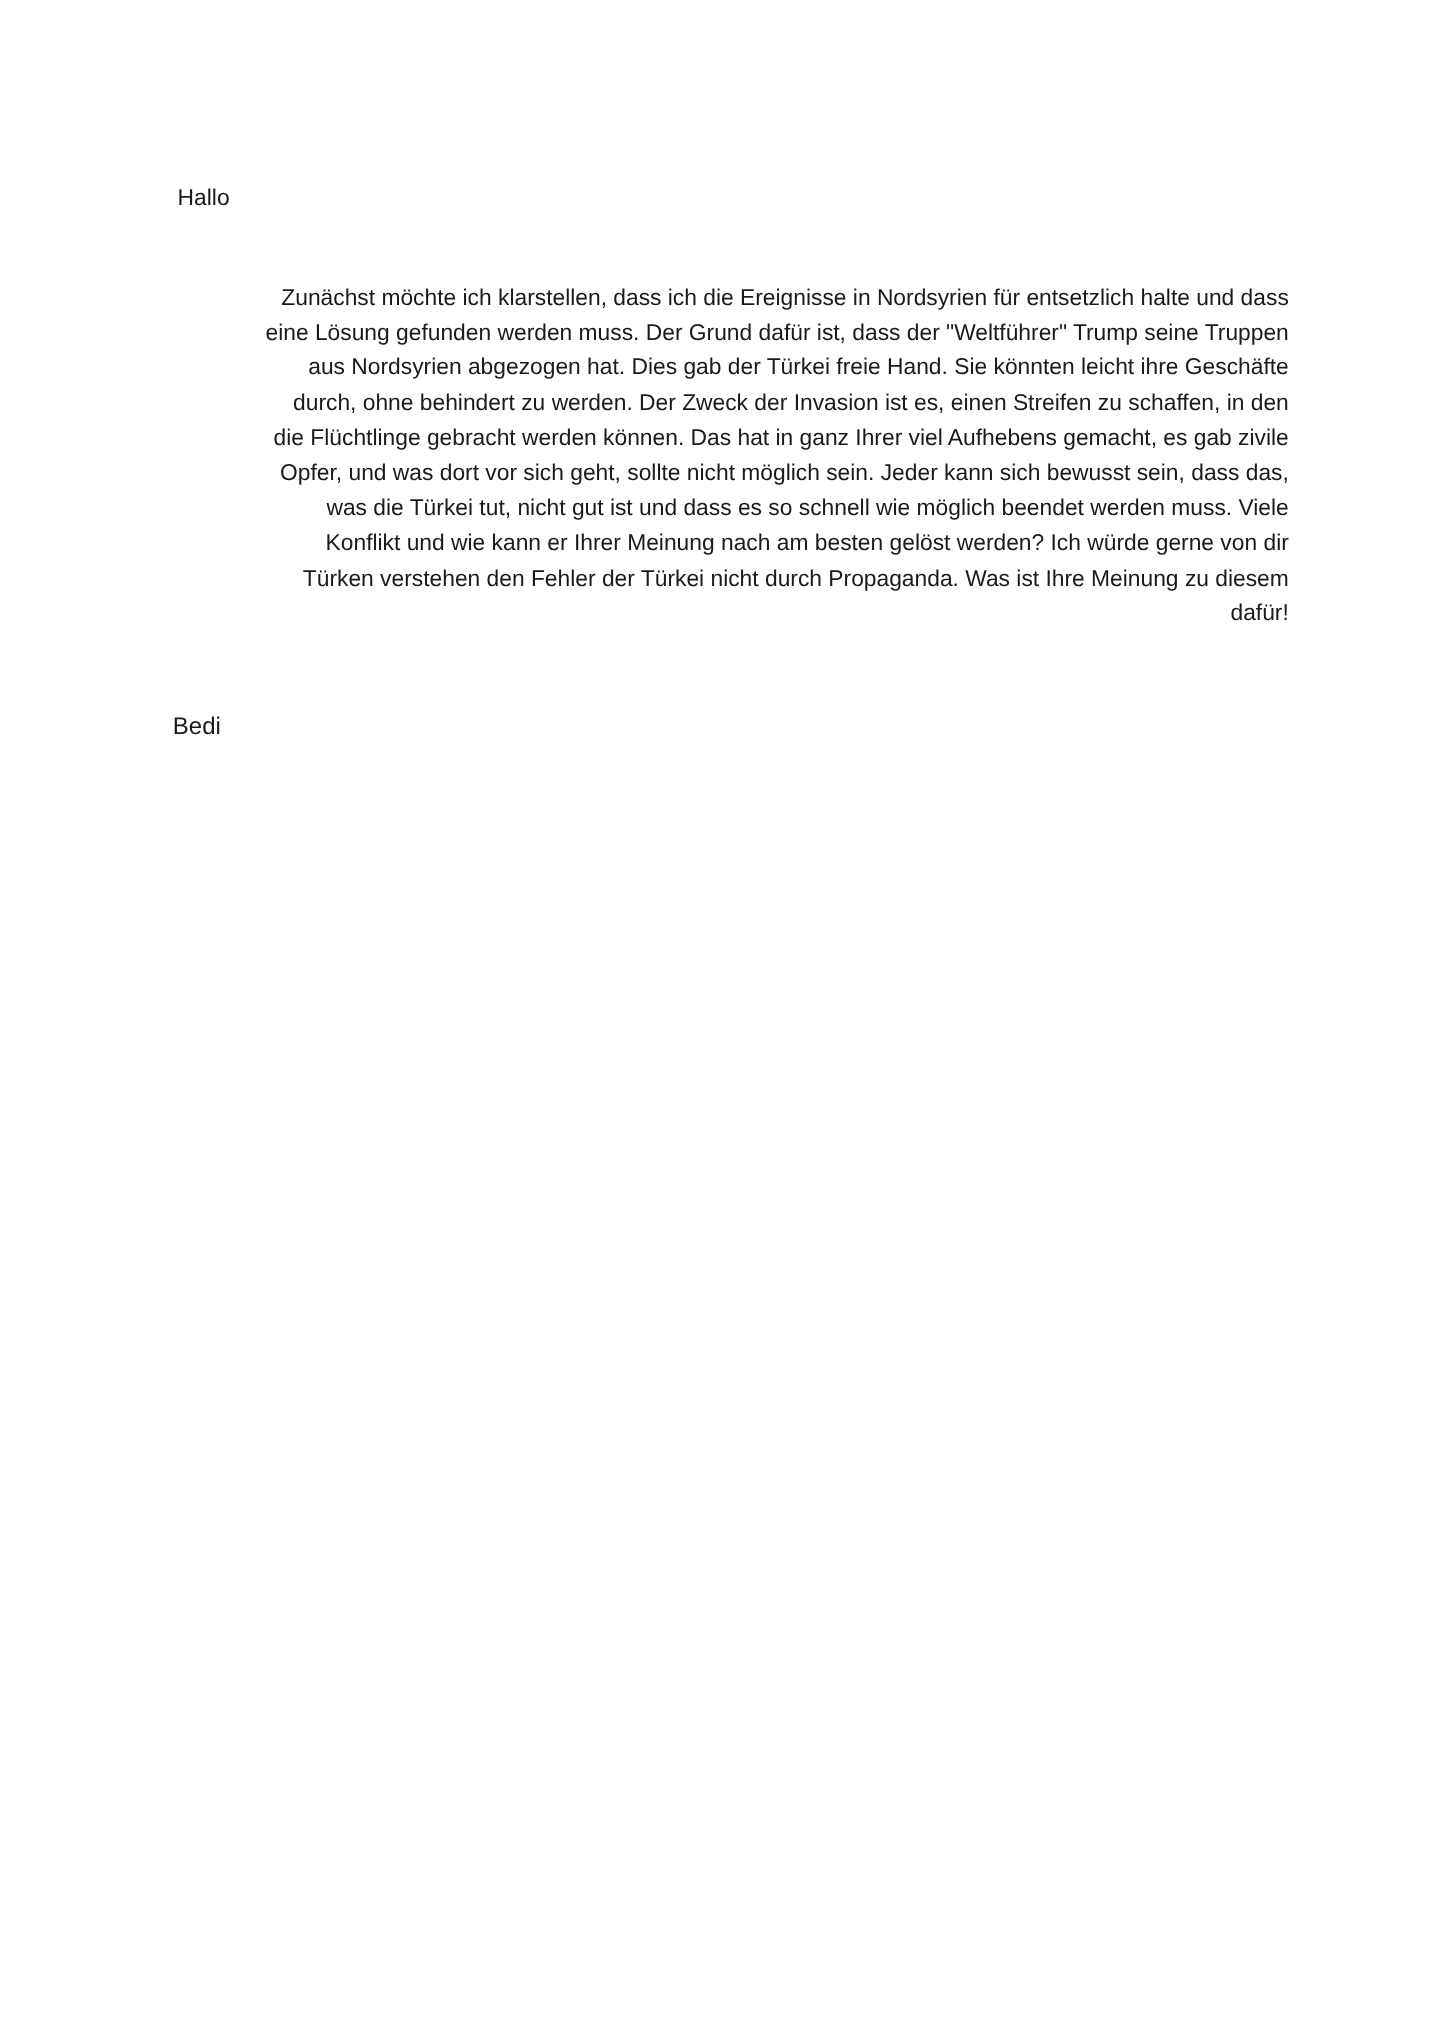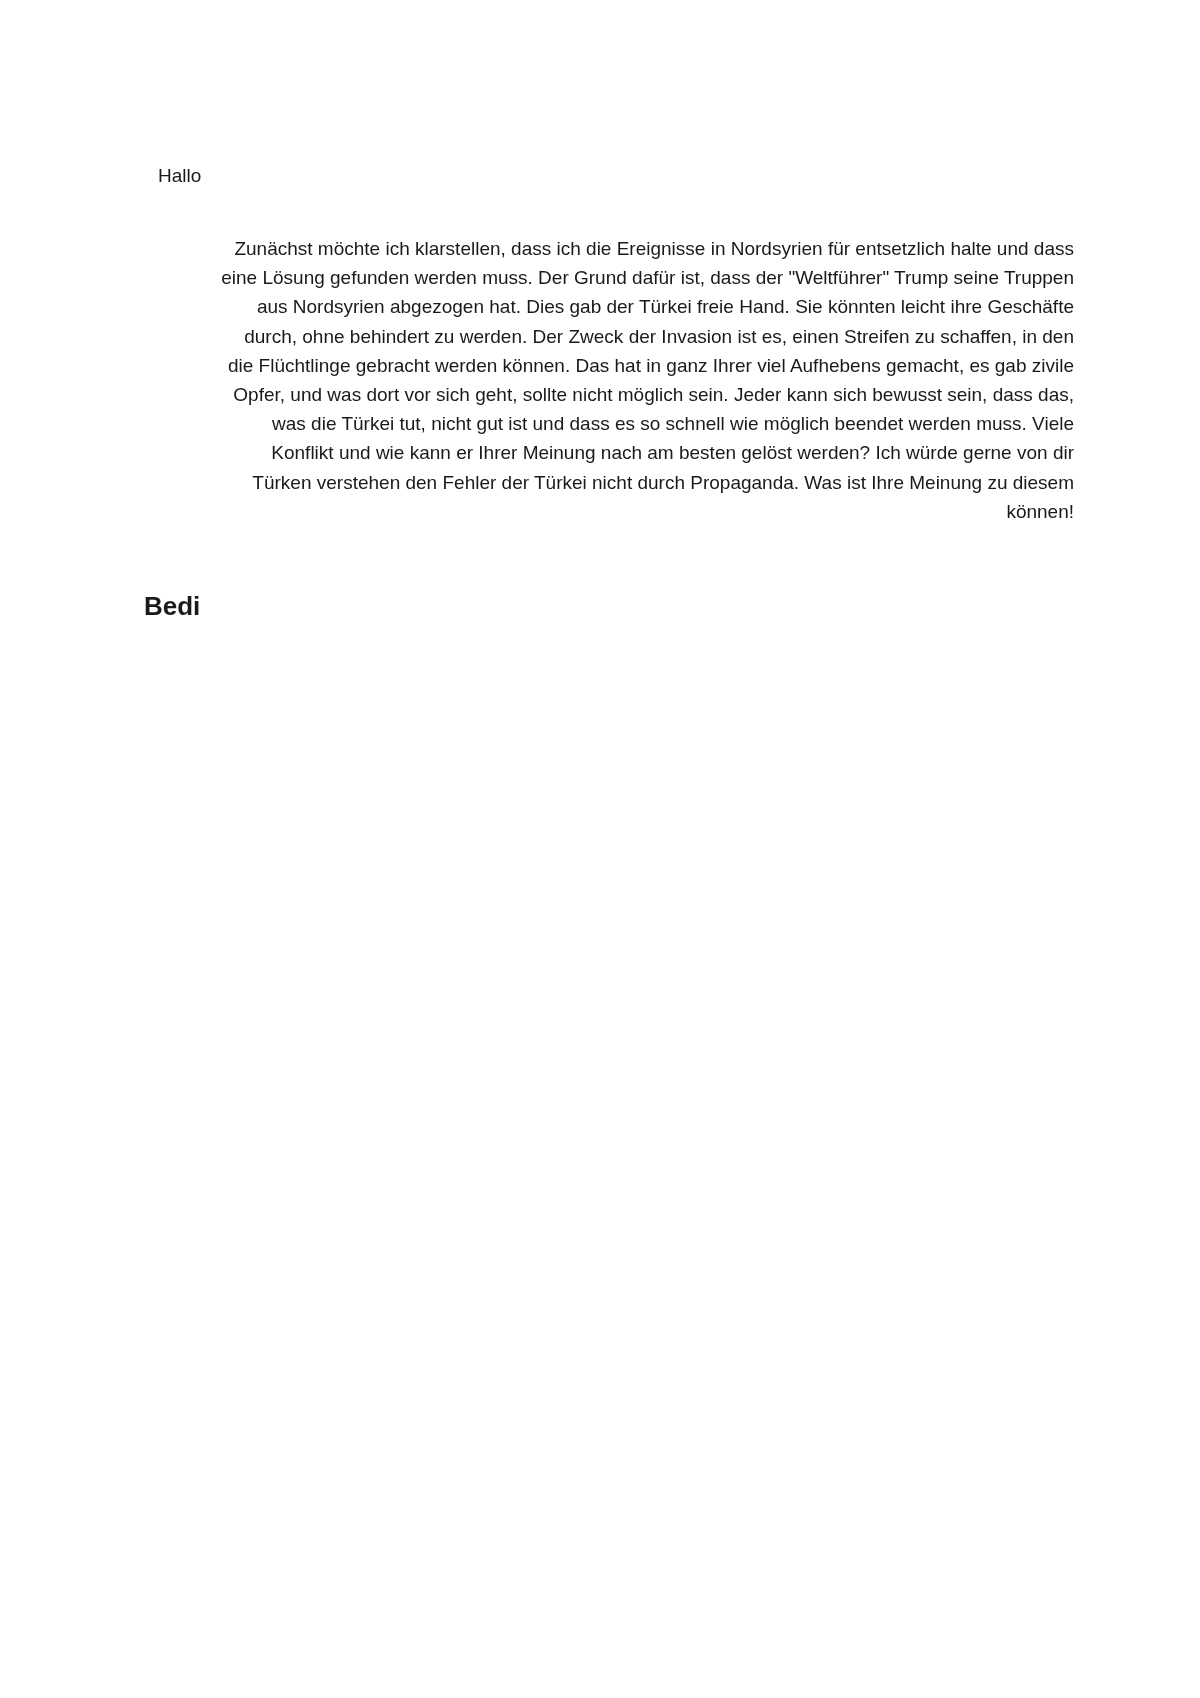--- a/index.html
+++ b/index.html
@@ -22,59 +22,58 @@
       width: 1200px;
       height: 1698px;
       background: #ffffff;
     }
     .greeting {
       position: absolute;
       left: 144px;
       top: 147px;
       font-size: 19px;
       line-height: 29px;
-      margin: 14px;
+      margin: 4px;
     }
     .body-text {
       position: absolute;
       left: 144px;
       top: 234px;
       width: 930px;
       font-size: 19px;
       line-height: 29.2px;
       margin: 0;
       text-align: right;
     }
     .body-text .line {
       display: block;
       white-space: nowrap;
     }
     .signature {
       position: absolute;
       left: 144px;
       top: 592px;
-      font-size: 26px;
+      font-size: 20px;
       line-height: 29px;
       margin: 0;
-      font-weight: bold;
     }
   </style>
 </head>
 <body>
 
 <div class="page">
   <p class="greeting">Hallo</p>
 
   <p class="body-text">
     <span class="line">Zunächst möchte ich klarstellen, dass ich die Ereignisse in Nordsyrien für entsetzlich halte und dass</span>
     <span class="line">eine Lösung gefunden werden muss. Der Grund dafür ist, dass der "Weltführer" Trump seine Truppen</span>
     <span class="line">aus Nordsyrien abgezogen hat. Dies gab der Türkei freie Hand. Sie könnten leicht ihre Geschäfte</span>
     <span class="line">durch, ohne behindert zu werden. Der Zweck der Invasion ist es, einen Streifen zu schaffen, in den</span>
     <span class="line">die Flüchtlinge gebracht werden können. Das hat in ganz Ihrer viel Aufhebens gemacht, es gab zivile</span>
     <span class="line">Opfer, und was dort vor sich geht, sollte nicht möglich sein. Jeder kann sich bewusst sein, dass das,</span>
     <span class="line">was die Türkei tut, nicht gut ist und dass es so schnell wie möglich beendet werden muss. Viele</span>
     <span class="line">Konflikt und wie kann er Ihrer Meinung nach am besten gelöst werden? Ich würde gerne von dir</span>
     <span class="line">Türken verstehen den Fehler der Türkei nicht durch Propaganda. Was ist Ihre Meinung zu diesem</span>
-    <span class="line">können!</span>
+    <span class="line">dafür!</span>
   </p>
 
   <p class="signature">Bedi</p>
 </div>
 
 </body></html>

